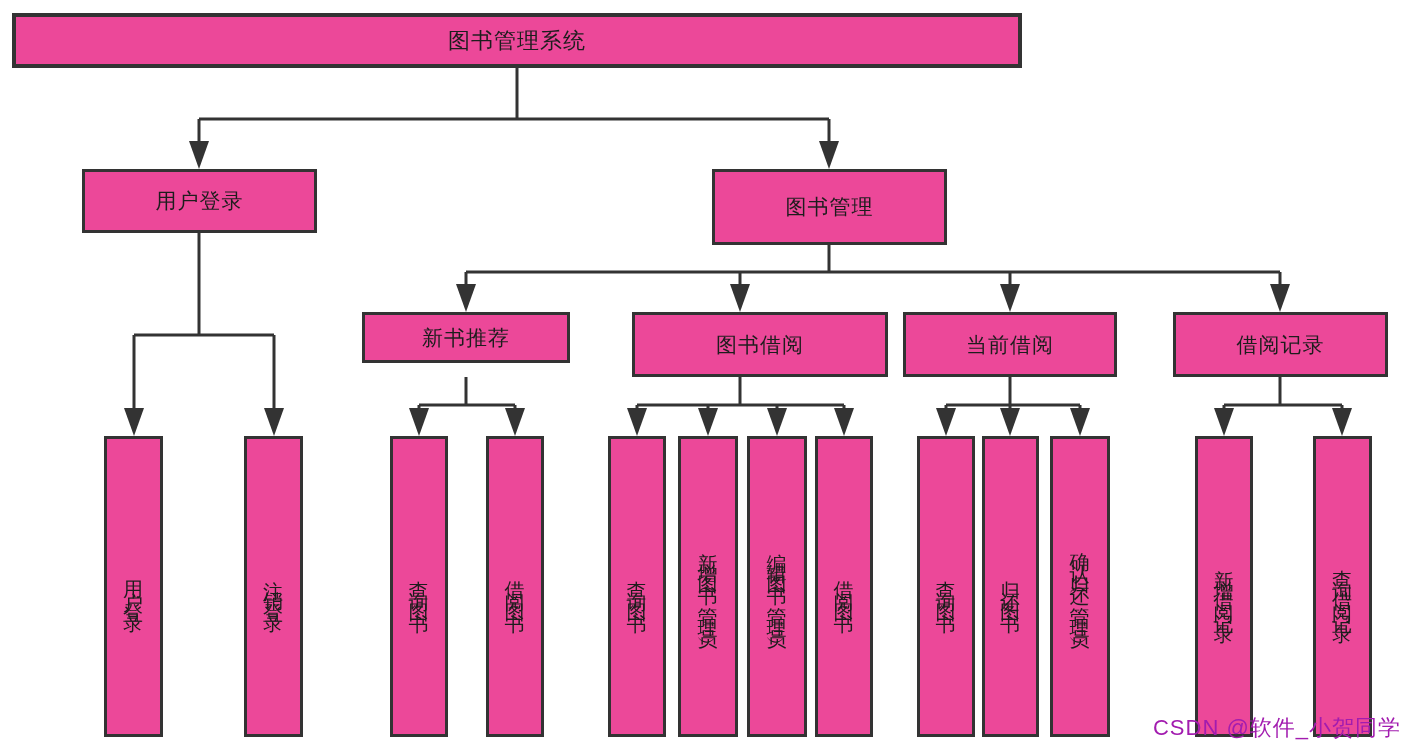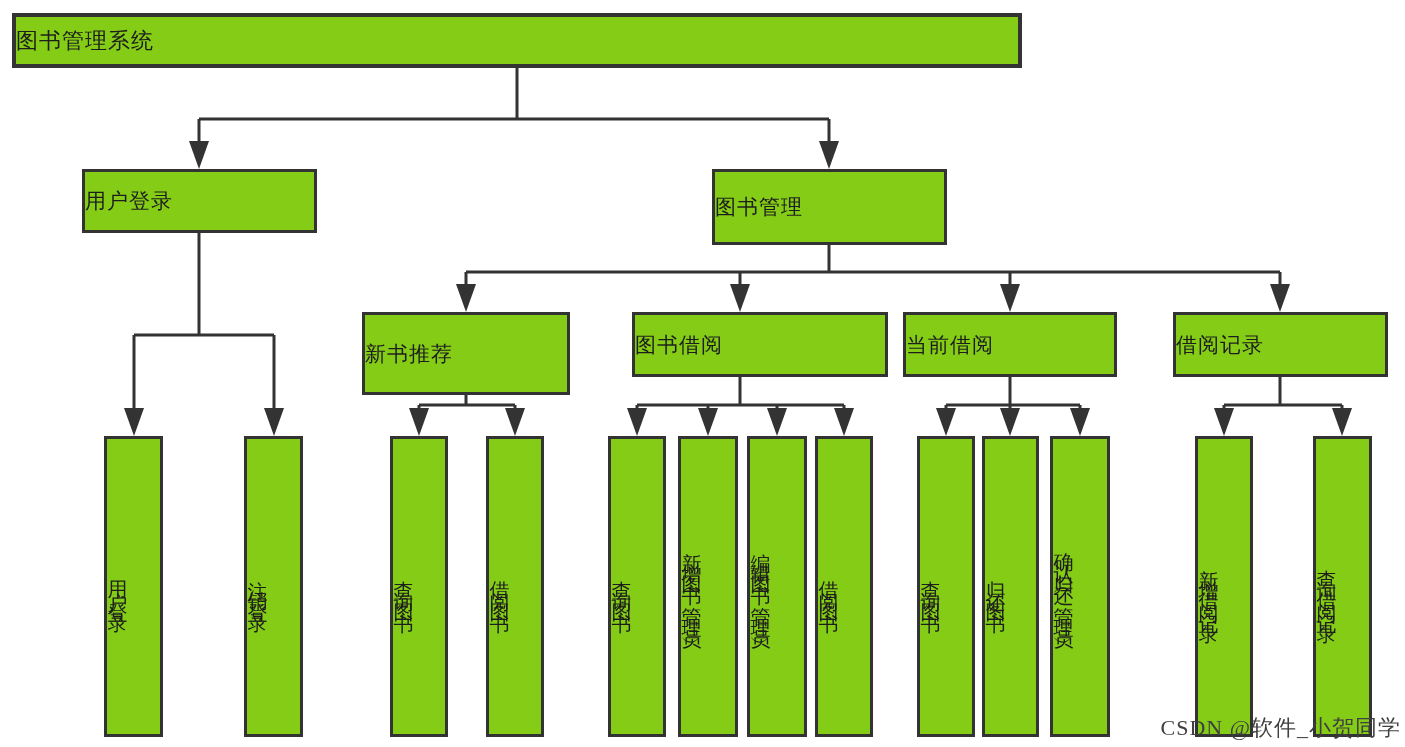--- a/index.html
+++ b/index.html
@@ -17,50 +17,49 @@
   }
   .connectors {
     position: absolute;
     left: 0;
     top: 0;
     z-index: 1;
   }
   .node {
     position: absolute;
     box-sizing: border-box;
-    background: #84cc16;
+    background: #ec4899;
     border: 3px solid #333333;
     display: flex;
     align-items: center;
-    justify-content: flex-start;
+    justify-content: center;
     color: #1d1d1d;
     font-size: 21px;
     letter-spacing: 1px;
     z-index: 2;
   }
   .node.root {
     border-width: 4px;
     font-size: 22px;
   }
   .node .vlabel {
     writing-mode: vertical-rl;
     font-size: 20px;
     letter-spacing: 11px;
     line-height: 1.1;
   }
   .watermark {
     position: absolute;
     right: 4px;
     bottom: 4px;
-    color: #404040;
+    color: #a21caf;
     font-size: 22px;
     letter-spacing: 1px;
     z-index: 3;
     white-space: nowrap;
-    font-family: Liberation Serif, serif;
   }
 </style>
 </head>
 <body>
 
 <div class="diagram">
 
   <svg class="connectors" width="1405" height="747" viewBox="0 0 1405 747">
     <g stroke="#333333" stroke-width="3" fill="none">
 
@@ -134,21 +133,21 @@
     <span>图书管理系统</span>
   </div>
 
   <div class="node" style="left:82px;top:169px;width:235px;height:64px">
     <span>用户登录</span>
   </div>
   <div class="node" style="left:712px;top:169px;width:235px;height:76px">
     <span>图书管理</span>
   </div>
 
-  <div class="node" style="left:362px;top:312px;width:208px;height:83px">
+  <div class="node" style="left:362px;top:312px;width:208px;height:51px">
     <span>新书推荐</span>
   </div>
   <div class="node" style="left:632px;top:312px;width:256px;height:65px">
     <span>图书借阅</span>
   </div>
   <div class="node" style="left:1173px;top:312px;width:215px;height:65px">
     <span>借阅记录</span>
   </div>
   <div class="node" style="left:903px;top:312px;width:214px;height:65px">
     <span>当前借阅</span>

